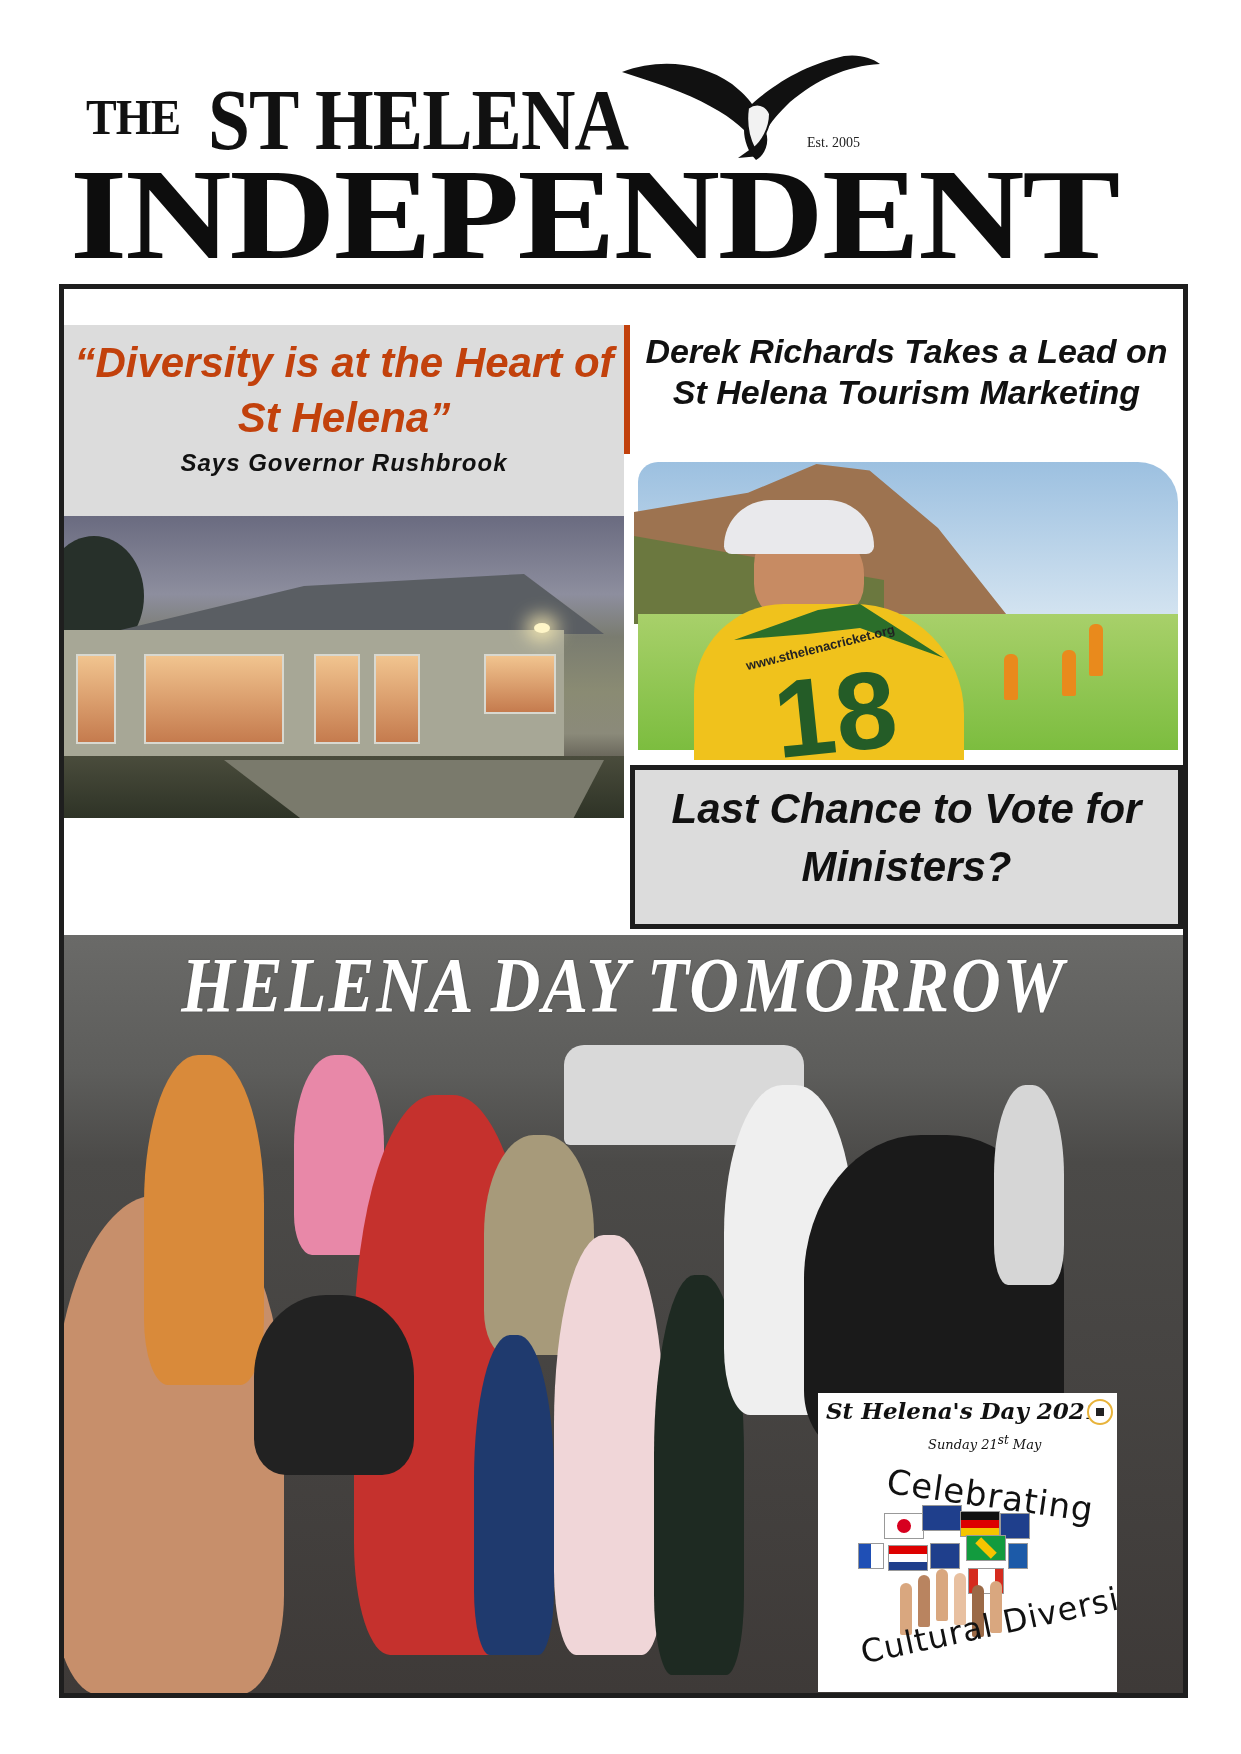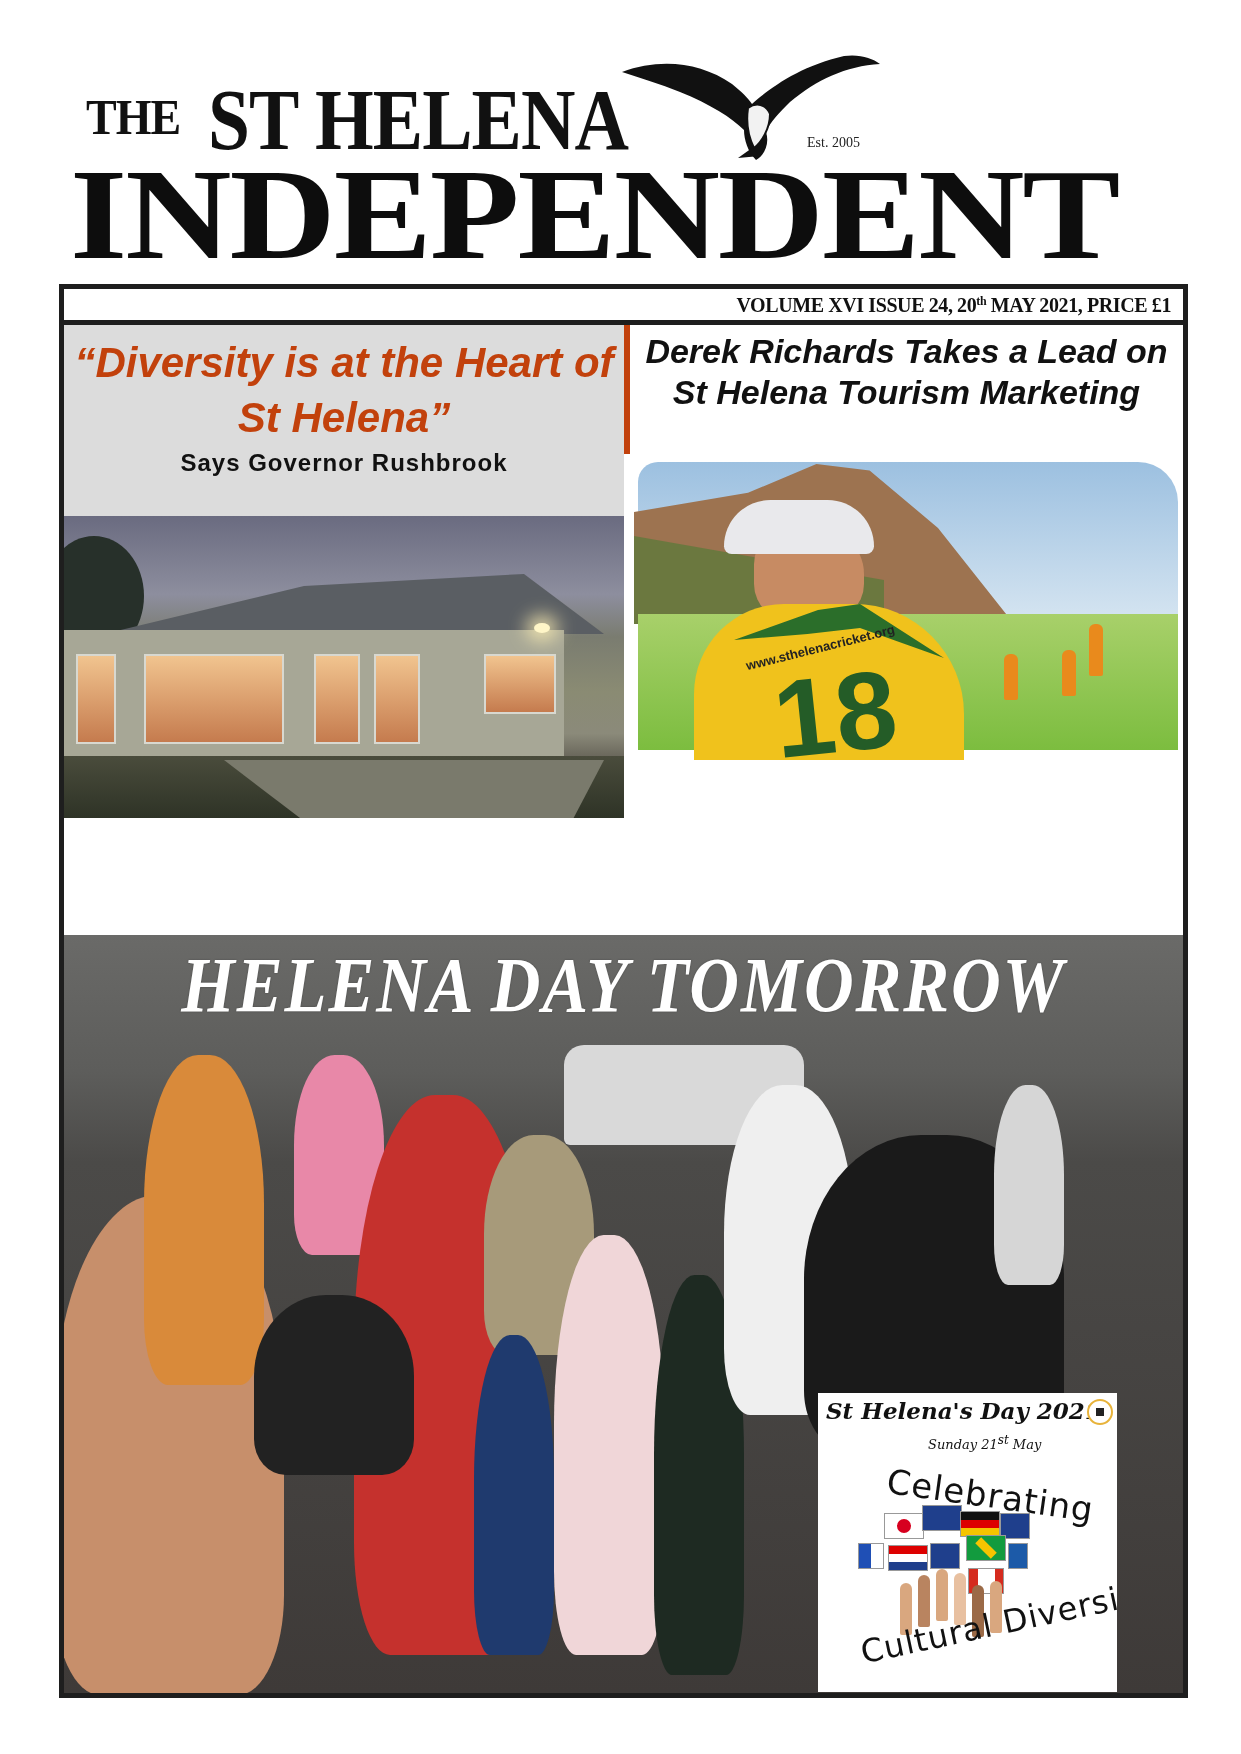--- a/index.html
+++ b/index.html
@@ -16,21 +16,21 @@
 
   
   .frame { position: absolute; left: 59px; top: 284px; width: 1129px; height: 1414px; border: 5px solid #1e1e1e; background: #fff; }
   .issue-bar { position: absolute; left: 0; top: 0; width: 1119px; height: 36px; border-bottom: 5px solid #1e1e1e; }
   .issue-text { position: absolute; right: 12px; top: 5px; font-family: "Liberation Serif", serif; font-weight: bold; font-size: 20px; color: #111; letter-spacing: -0.4px; white-space: nowrap; }
   .issue-text sup { font-size: 12px; vertical-align: 7px; }
 
   
   .story-left { position: absolute; left: 0; top: 36px; width: 560px; height: 191px; background: #dcdcdc; text-align: center; }
   .story-left .headline { display: block; margin-top: 10px; font-weight: bold; font-style: italic; font-size: 42px; line-height: 55px; color: #c2410c; }
-  .story-left .subhead { display: block; margin-top: 4px; font-weight: bold; font-size: 24px; letter-spacing: 1px; color: #111; }
+  .story-left .subhead { display: block; margin-top: 4px; font-weight: bold; font-style: italic; font-size: 24px; letter-spacing: 1px; color: #111; }
 
   .photo-cafe { position: absolute; left: 0; top: 227px; width: 560px; height: 302px; overflow: hidden;
     background: linear-gradient(180deg, #6a6b80 0%, #8d8e9e 26%, #7a7c70 40%, #8a8b73 58%, #8b8a7a 72%, #605d52 82%, #3c3f2e 100%); }
   .cafe-roof { position: absolute; left: 40px; top: 58px; width: 500px; height: 60px; background: #5a5e63; clip-path: polygon(0 100%, 40% 20%, 84% 0, 100% 100%); }
   .cafe-wall { position: absolute; left: 0; top: 114px; width: 500px; height: 130px; background: #a7a796; }
   .cafe-win { position: absolute; top: 138px; height: 90px; background: linear-gradient(180deg,#f1c48f,#c57b4e); border: 2px solid #d8d8d0; }
   .cafe-tree { position: absolute; left: -20px; top: 20px; width: 100px; height: 120px; background: #27302a; border-radius: 50%; }
   .cafe-grass { position: absolute; left: 0; top: 240px; width: 560px; height: 62px; background: linear-gradient(180deg,#4a4c3c,#2e3326); }
   .cafe-path { position: absolute; left: 160px; top: 244px; width: 380px; height: 58px; background: #7a7a6c; clip-path: polygon(0 0, 100% 0, 92% 100%, 20% 100%); }
   .cafe-light { position: absolute; left: 470px; top: 107px; width: 16px; height: 10px; background: #fff6c8; border-radius: 50%; box-shadow: 0 0 18px 8px rgba(255,240,180,.8); }
@@ -88,23 +88,20 @@
     <path d="M2 20 C40 6 80 10 112 32 C122 40 128 46 132 52 C150 36 180 14 224 4 C240 2 252 6 260 12 C226 14 196 28 170 50 C160 60 150 70 146 80 C150 92 144 104 136 108 C128 100 124 88 124 78 C112 66 90 52 60 40 C40 32 20 26 2 20 Z" fill="#111"></path>
     <path d="M128 56 C136 50 146 52 150 62 C150 76 142 90 134 96 C128 84 126 70 128 56 Z" fill="#f2f2f2" stroke="#111" stroke-width="2"></path>
     <path d="M132 96 L118 106 L140 104 Z" fill="#111"></path>
   </svg>
   <span class="mh-est">Est. 2005</span>
   <span class="mh-independent">INDEPENDENT</span>
 </header>
 
 <main class="frame">
 
-  <div class="issue-bar">
-    <span class="issue-text"><span>VOLUME XVI ISSUE 24, 20</span><sup>th</sup><span> MAY 2021, PRICE £1</span></span>
-  </div>
 
   <section class="story-left">
     <span class="headline">“Diversity is at the Heart of St Helena”</span>
     <span class="subhead">Says Governor Rushbrook</span>
   </section>
   <div class="photo-cafe">
     <div class="cafe-tree"></div>
     <div class="cafe-roof"></div>
     <div class="cafe-wall"></div>
     <div class="cafe-win" style="left:12px;width:40px;"></div>
@@ -130,20 +127,23 @@
     <div class="ck-player" style="left:455px;top:170px;height:52px;"></div>
     <div class="ck-head"></div>
     <div class="ck-cap"></div>
     <div class="ck-shirt"></div>
     <div class="ck-shirt-stripe"></div>
     <span class="ck-url">www.sthelenacricket.org</span>
     <span class="ck-number">18</span>
   </div>
 
 
+  <section class="story-vote">
+    <span class="headline">Last Chance to Vote for Ministers?</span>
+  </section>
 
   <section class="photo-crowd">
     <div class="crowd-van"></div>
 
     <div class="p" style="left:-10px;top:260px;width:230px;height:500px;background:#c78f6b;"></div>
     <div class="p" style="left:80px;top:120px;width:120px;height:330px;background:#d98a3a;"></div>
     <div class="p" style="left:230px;top:120px;width:90px;height:200px;background:#e888a8;"></div>
     <div class="p" style="left:290px;top:160px;width:180px;height:560px;background:#c5312d;"></div>
     <div class="p" style="left:190px;top:360px;width:160px;height:180px;background:#222;"></div>
     <div class="p" style="left:420px;top:200px;width:110px;height:220px;background:#a79a7a;"></div>

